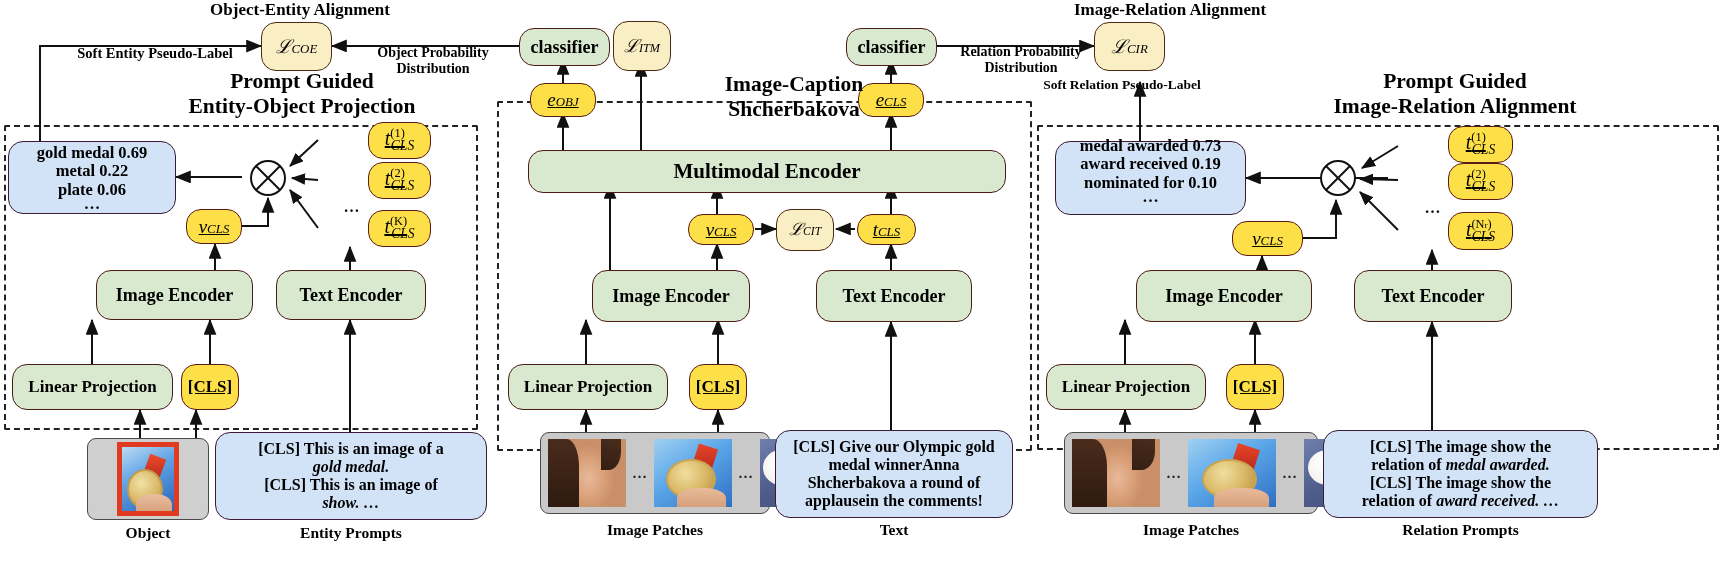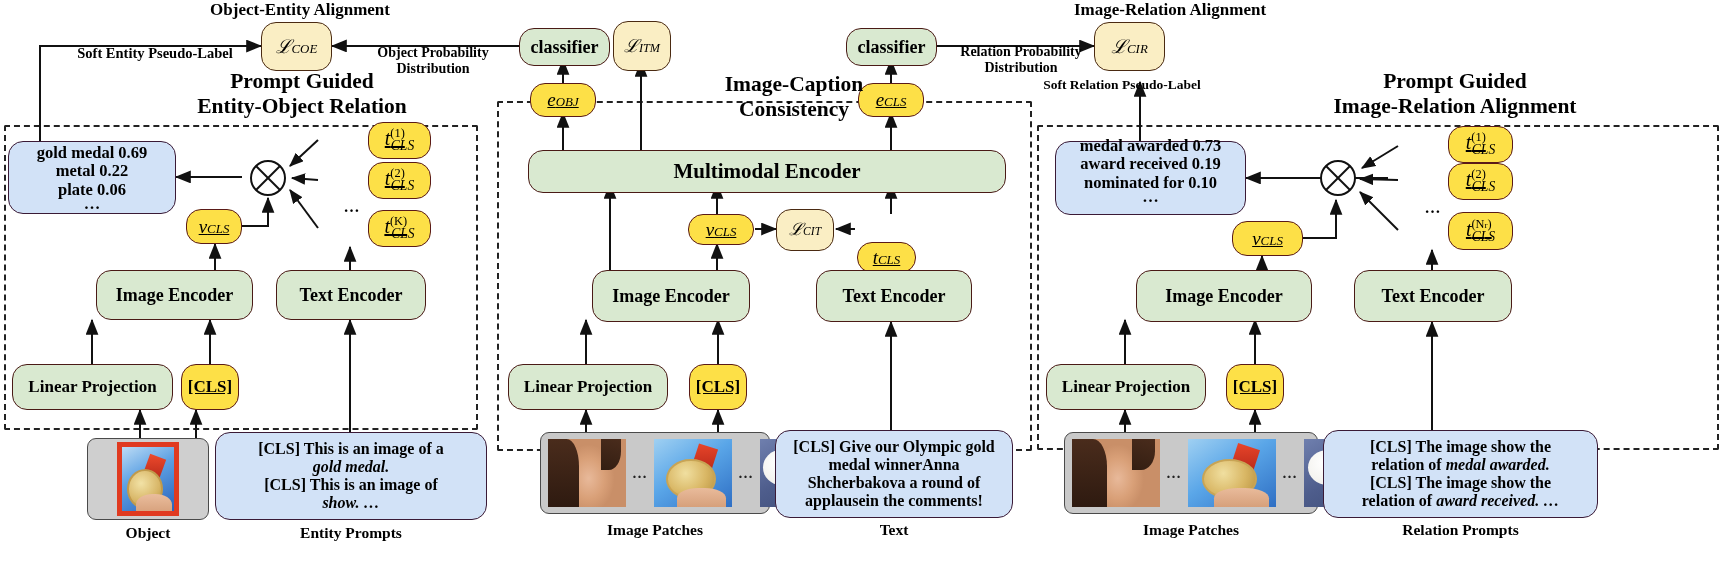--- a/index.html
+++ b/index.html
@@ -209,21 +209,21 @@
 
   <div class="lbl" style="left:54px;top:45px;width:202px;font-size:14.5px;">Soft Entity Pseudo-Label</div>
 
   <div class="lbl" style="left:358px;top:45px;width:150px;font-size:14px;">
     <div>Object Probability</div>
     <div>Distribution</div>
   </div>
 
   <div class="lbl" style="left:140px;top:69px;width:324px;font-size:21.5px;">
     <div>Prompt Guided</div>
-    <div>Entity-Object Relation</div>
+    <div>Entity-Object Projection</div>
   </div>
 
   <div class="node blue" style="left:8px;top:141px;width:168px;height:73px;font-size:16.5px;flex-direction:column;justify-content:center;padding:2px 0 5px;">
     <div>gold medal 0.69</div>
     <div>metal 0.22</div>
     <div>plate 0.06</div>
     <div style="line-height:.55;">…</div>
   </div>
 
   <svg class="xop" style="left:248px;top:158px;" viewBox="0 0 40 40">
@@ -288,42 +288,42 @@
   <div class="node yellow" style="left:613px;top:21px;width:58px;height:50px;font-size:18px;">
     <span class="mcal"><span>ℒ</span><span class="sub">ITM</span></span>
   </div>
 
   <div class="node pink tok" style="left:530px;top:83px;width:66px;height:34px;">
     <span class="math">e<span class="sub">OBJ</span></span>
   </div>
 
   <div class="lbl" style="left:686px;top:72px;width:216px;font-size:21.5px;">
     <div>Image-Caption</div>
-    <div>Consistency</div>
+    <div>Shcherbakova</div>
   </div>
 
   <div class="node green" style="left:846px;top:28px;width:91px;height:38px;font-size:18px;">
       <span>classifier</span>
     </div>
 
   <div class="node pink tok" style="left:858px;top:83px;width:66px;height:34px;">
     <span class="math">e<span class="sub">CLS</span></span>
   </div>
 
   <div class="node green" style="left:528px;top:150px;width:478px;height:43px;font-size:21px;">
       <span>Multimodal Encoder</span>
     </div>
 
   <div class="node pink tok" style="left:688px;top:214px;width:66px;height:31px;">
     <span class="math">v<span class="sub">CLS</span></span>
   </div>
   <div class="node yellow" style="left:776px;top:209px;width:58px;height:42px;font-size:17px;">
     <span class="mcal"><span>ℒ</span><span class="sub">CIT</span></span>
   </div>
-  <div class="node pink tok" style="left:857px;top:214px;width:59px;height:31px;margin-top:28px;">
+  <div class="node pink tok" style="left:857px;top:214px;width:59px;height:31px;">
     <span class="math">t<span class="sub">CLS</span></span>
   </div>
 
   <div class="node green" style="left:592px;top:270px;width:158px;height:52px;font-size:18px;">
       <span>Image Encoder</span>
     </div>
   <div class="node green" style="left:816px;top:270px;width:156px;height:52px;font-size:18px;">
       <span>Text Encoder</span>
     </div>
 

